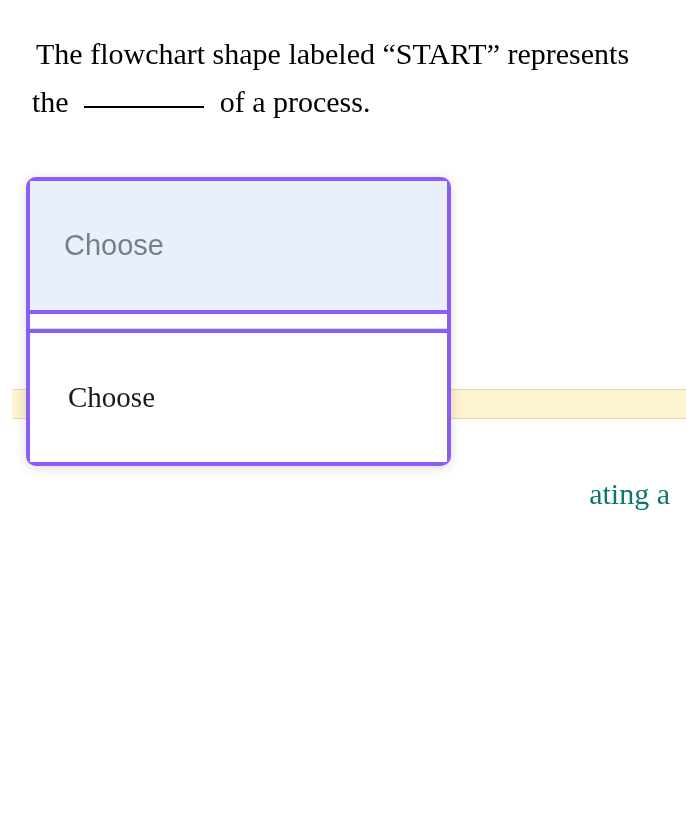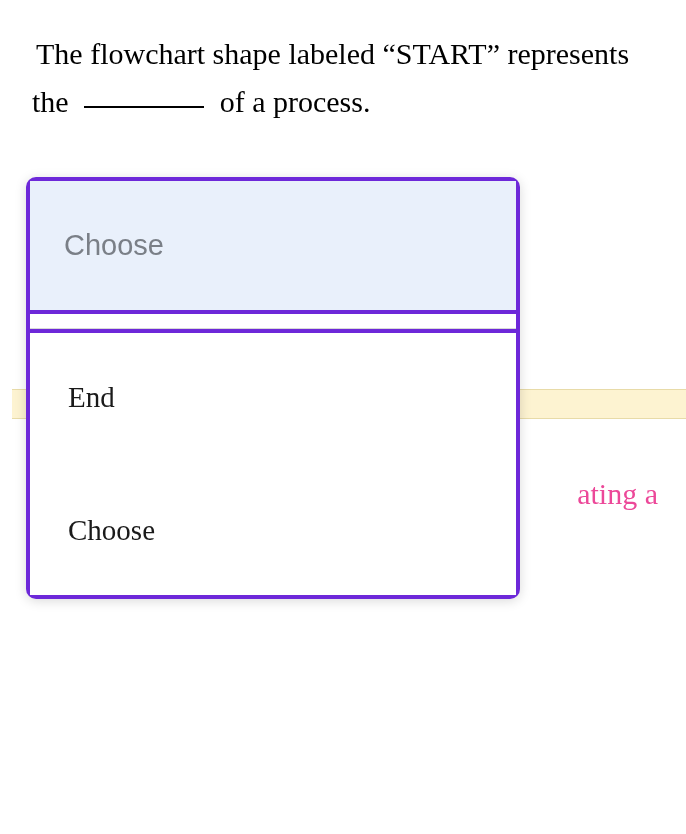--- a/index.html
+++ b/index.html
@@ -35,31 +35,31 @@
       right: 0;
       height: 30px;
       background: #fdf3d1;
       border-top: 1px solid #e8dba8;
       border-bottom: 1px solid #e8dba8;
       z-index: 1;
     }
     .background-text {
       position: absolute;
       top: 465px;
-      right: 32px;
+      right: 20px;
       font-size: 30px;
-      color: #ec4899;
+      color: #0f766e;
       z-index: 1;
     }
     .dropdown {
       position: absolute;
       top: 165px;
       left: 14px;
-      width: 494px;
-      background: #6d28d9;
+      width: 425px;
+      background: #8b5cf6;
       border-radius: 10px;
       box-shadow: 0 2px 12px rgba(0,0,0,0.15);
       z-index: 10;
       overflow: hidden;
     }
     .dropdown-placeholder {
       padding: 48px 34px;
       font-size: 29px;
       color: #7a7f87;
       background: #e9f0fb;
@@ -90,16 +90,15 @@
 </div>
 
 <div class="highlight-bar"></div>
 
 <div class="background-text">ating a</div>
 
 <div class="dropdown">
   <div class="dropdown-placeholder">Choose</div>
   <div class="dropdown-gap"></div>
   <div class="dropdown-options">
-    <div class="dropdown-option">End</div>
     <div class="dropdown-option">Choose</div>
   </div>
 </div>
 
 </body></html>

